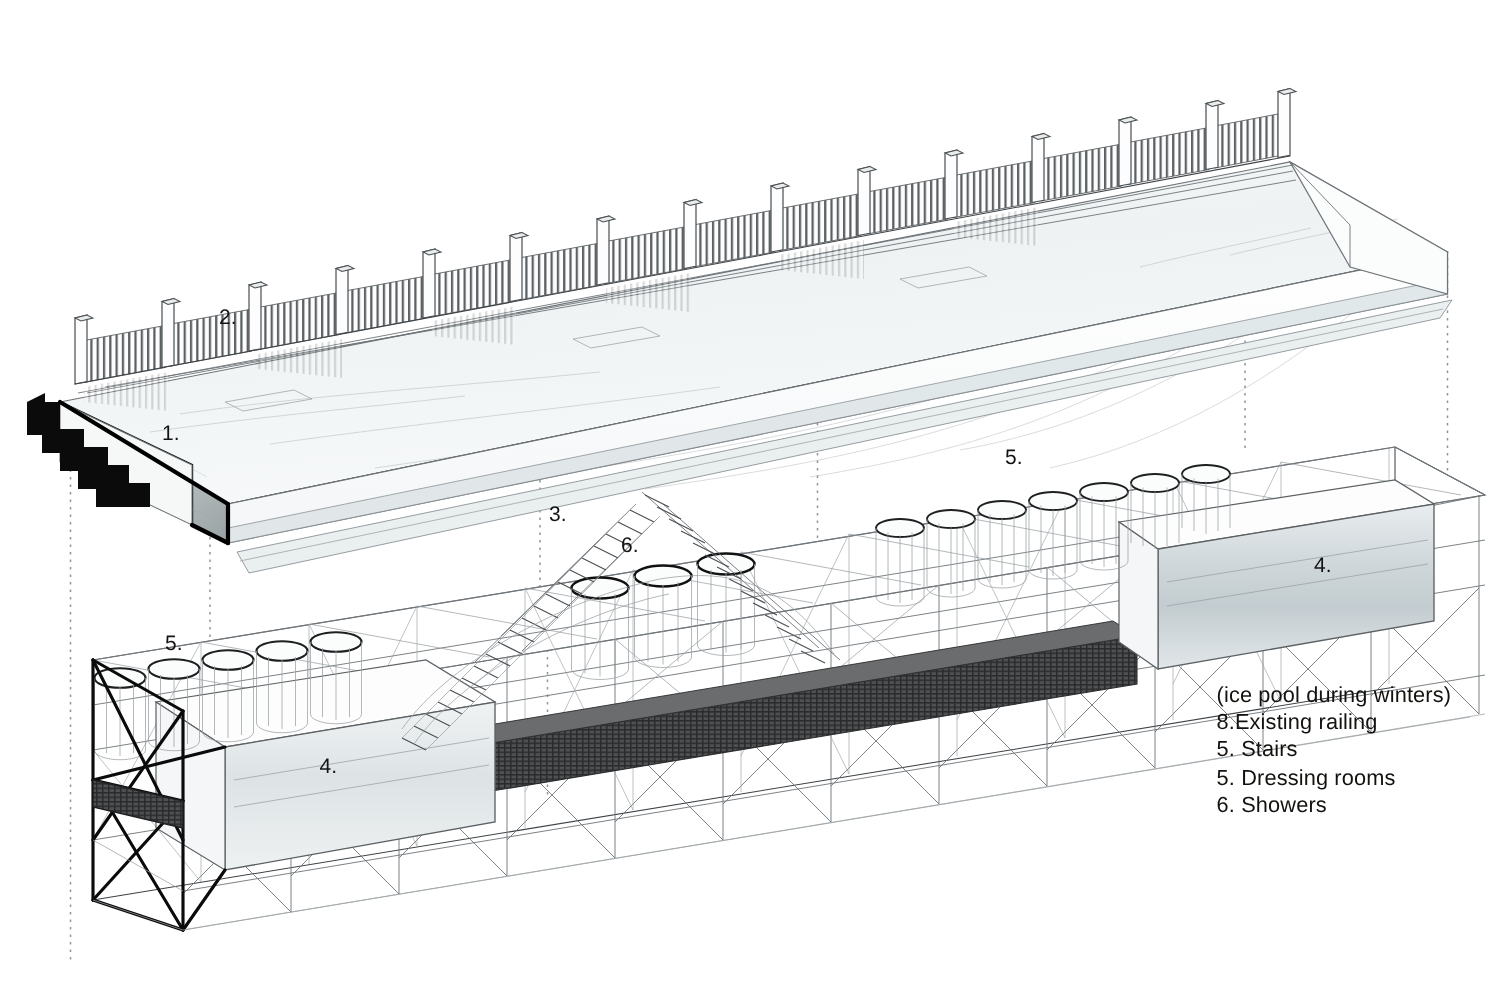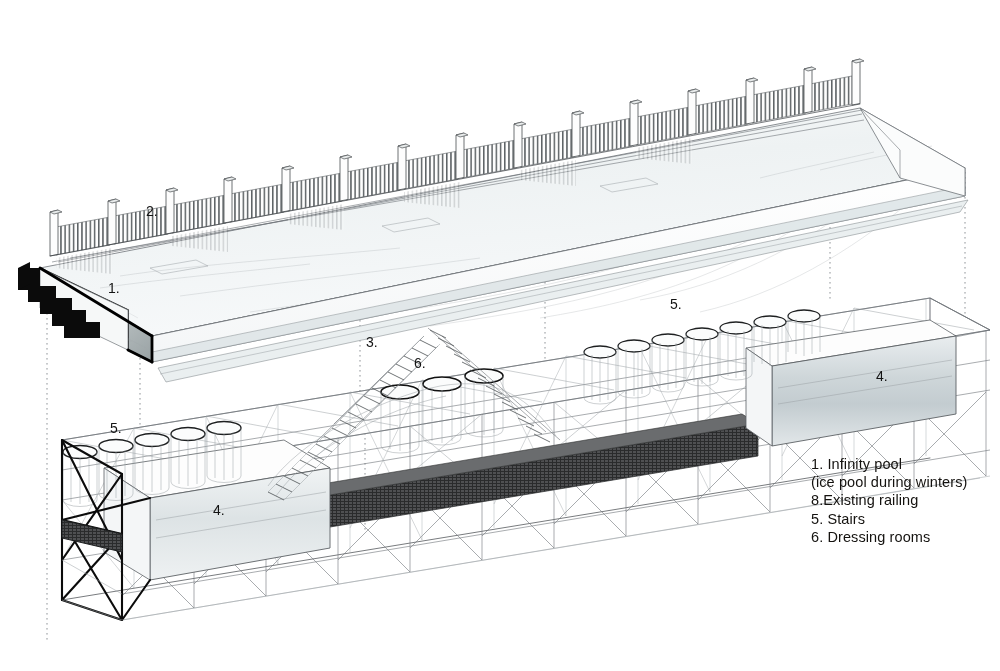--- a/index.html
+++ b/index.html
@@ -545,20 +545,20 @@
       <text x="366" y="347">3.</text>
       <text x="414" y="368">6.</text>
       <text x="110" y="433">5.</text>
       <text x="670" y="309">5.</text>
       <text x="213" y="515">4.</text>
       <text x="876" y="381">4.</text>
     </g>
   </svg>
 
   <div class="legend">
-    <div>1. Infinity pool</div>
     <div>(ice pool during winters)</div>
     <div>8.Existing railing</div>
     <div>5. Stairs</div>
-    <div>6. Dressing rooms</div>
+    <div>5. Dressing rooms</div>
+    <div>6. Showers</div>
   </div>
 
 </div>
 
 </body></html>

